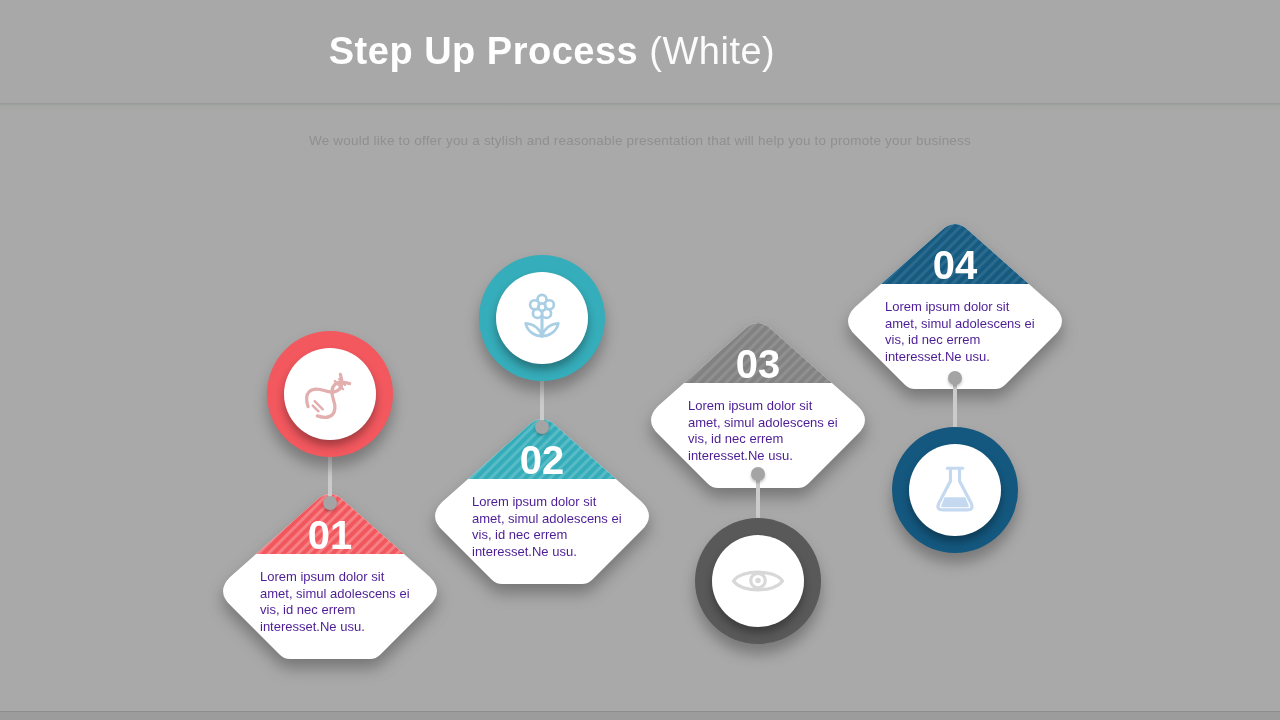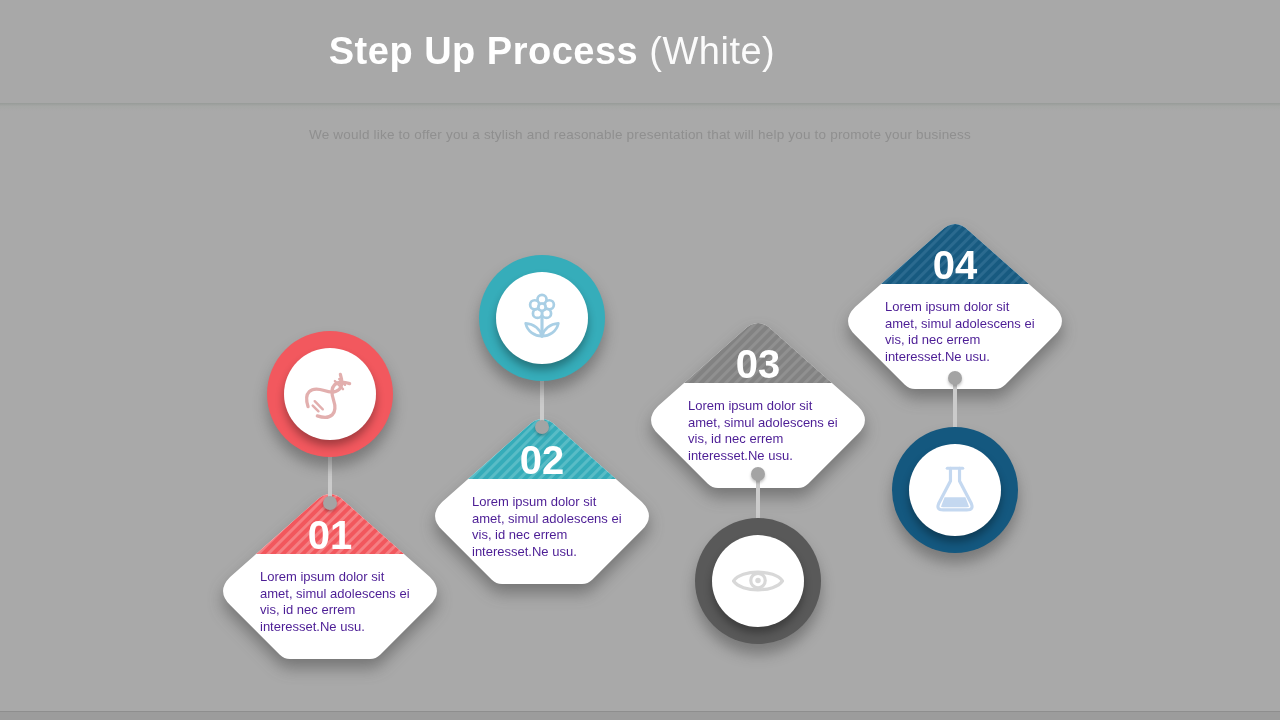--- a/index.html
+++ b/index.html
@@ -9,21 +9,21 @@
     font-family:"Liberation Sans","DejaVu Sans",sans-serif;
   }
   
   .header{position:absolute;left:0;top:0;width:1280px;height:103px;background:#A8A8A8;}
   .header-divider{position:absolute;left:0;top:103px;width:1280px;height:8px;
     background:linear-gradient(#979B98,#A5A7A5 40%,#A9A9A9);}
   .title{position:absolute;left:0;top:30px;width:1104px;text-align:center;
     font-size:38px;color:#FFFFFF;letter-spacing:.5px;}
   .title .t-bold{font-weight:700;}
   .title .t-light{font-weight:400;opacity:.96;}
-  .subtitle{position:absolute;left:0;top:127px;width:1280px;text-align:center;
+  .subtitle{position:absolute;left:0;top:133px;width:1280px;text-align:center;
     font-size:13.5px;color:#8F8F8F;letter-spacing:.2px;}
   
   .footer-line{position:absolute;left:0;bottom:8px;width:1280px;height:1px;background:#8E8E8E;}
   .footer-band{position:absolute;left:0;bottom:0;width:1280px;height:8px;background:#9C9C9C;}
   
   .step{position:absolute;left:0;top:0;}
   .connector{position:absolute;width:4px;background:#CBCBCB;z-index:4;border-radius:2px;}
   .badge{position:absolute;width:126px;height:126px;border-radius:50%;
     background:var(--ring);z-index:6;
     box-shadow:0 10px 14px rgba(45,45,45,.38);}

